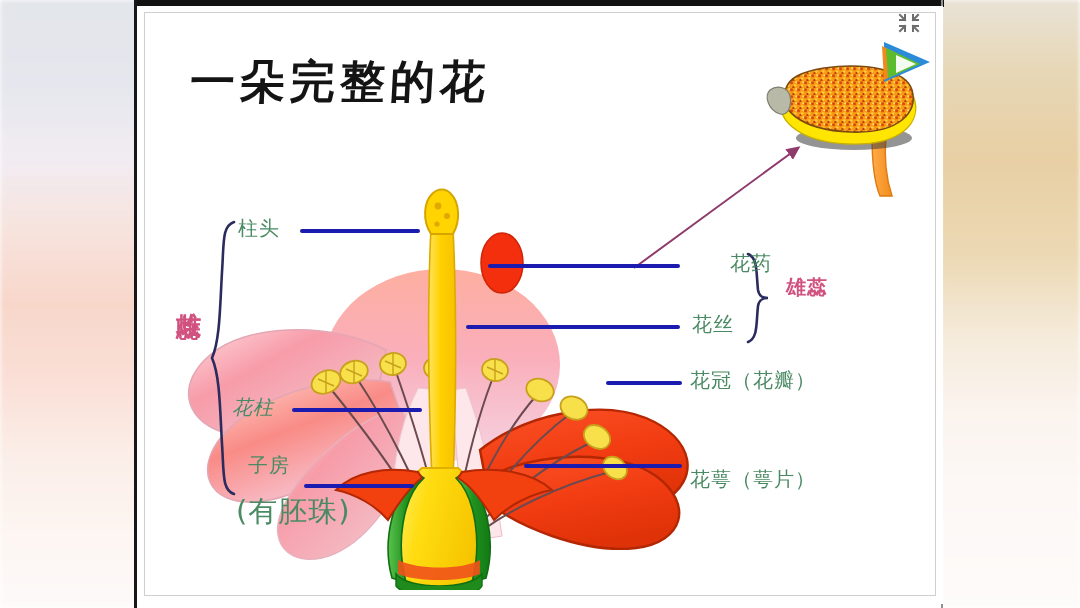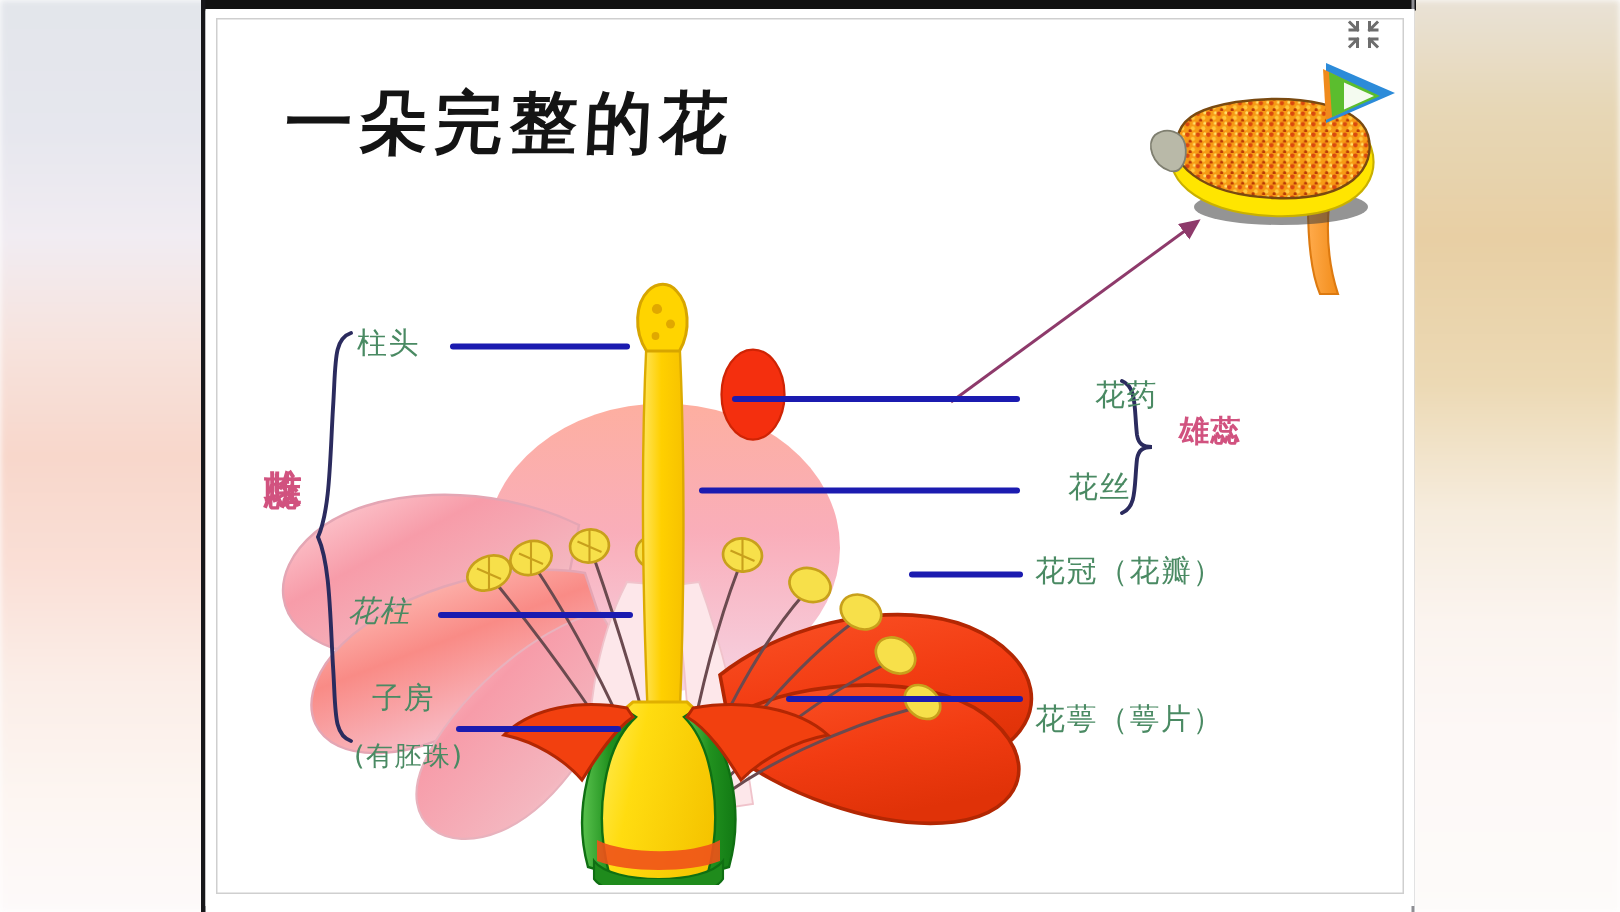--- a/index.html
+++ b/index.html
@@ -35,21 +35,21 @@
   
   .title{position:absolute;left:190px;top:52px;
     font-family:"DejaVu Serif","Liberation Serif",serif;
     font-size:45px;font-weight:700;color:#141414;letter-spacing:5px;
     transform:skewX(-3deg);white-space:nowrap;}
 
   
   .lbl{position:absolute;white-space:nowrap;
     font-family:"DejaVu Sans","Liberation Sans",sans-serif;
     font-size:20px;color:#4a8a63;letter-spacing:1px;}
-  .lbl.small{font-size:18px;}
+  .lbl.small{font-size:29px;}
   .lbl.pink{color:#d1527f;font-weight:700;}
   .lbl.pink.vert{writing-mode:vertical-rl;text-orientation:upright;line-height:1.0;font-size:25px;}
 
   
   .line{position:absolute;height:4px;background:#1b1bb0;border-radius:2px;}
 
   
   .flower{position:absolute;left:150px;top:150px;width:560px;height:440px;}
 
   
@@ -265,18 +265,18 @@
              C18 46 15 48 14 54 C12 72 14 86 4 90" fill="none" stroke="#2b2b5e" stroke-width="2.6" stroke-linecap="round"></path>
   </svg>
 
   <div class="lbl" style="left:238px;top:215px;">柱头</div>
   <div class="lbl pink vert" style="left:176px;top:293px;">雌蕊</div>
   <div class="lbl" style="left:232px;top:394px;font-style:italic;">花柱</div>
   <div class="lbl" style="left:248px;top:452px;">子房</div>
   <div class="lbl small" style="left:236px;top:492px;">(有胚珠)</div>
 
   <div class="lbl" style="left:690px;top:250px;margin-left:40px;">花药</div>
-  <div class="lbl" style="left:712px;top:311px;">花丝</div>
+  <div class="lbl" style="left:692px;top:311px;">花丝</div>
   <div class="lbl pink" style="left:786px;top:274px;">雄蕊</div>
   <div class="lbl" style="left:690px;top:367px;text-align:center;">花冠（花瓣）</div>
   <div class="lbl" style="left:690px;top:450px;margin-top:16px;">花萼（萼片）</div>
 
 </div>
 
 </body></html>

